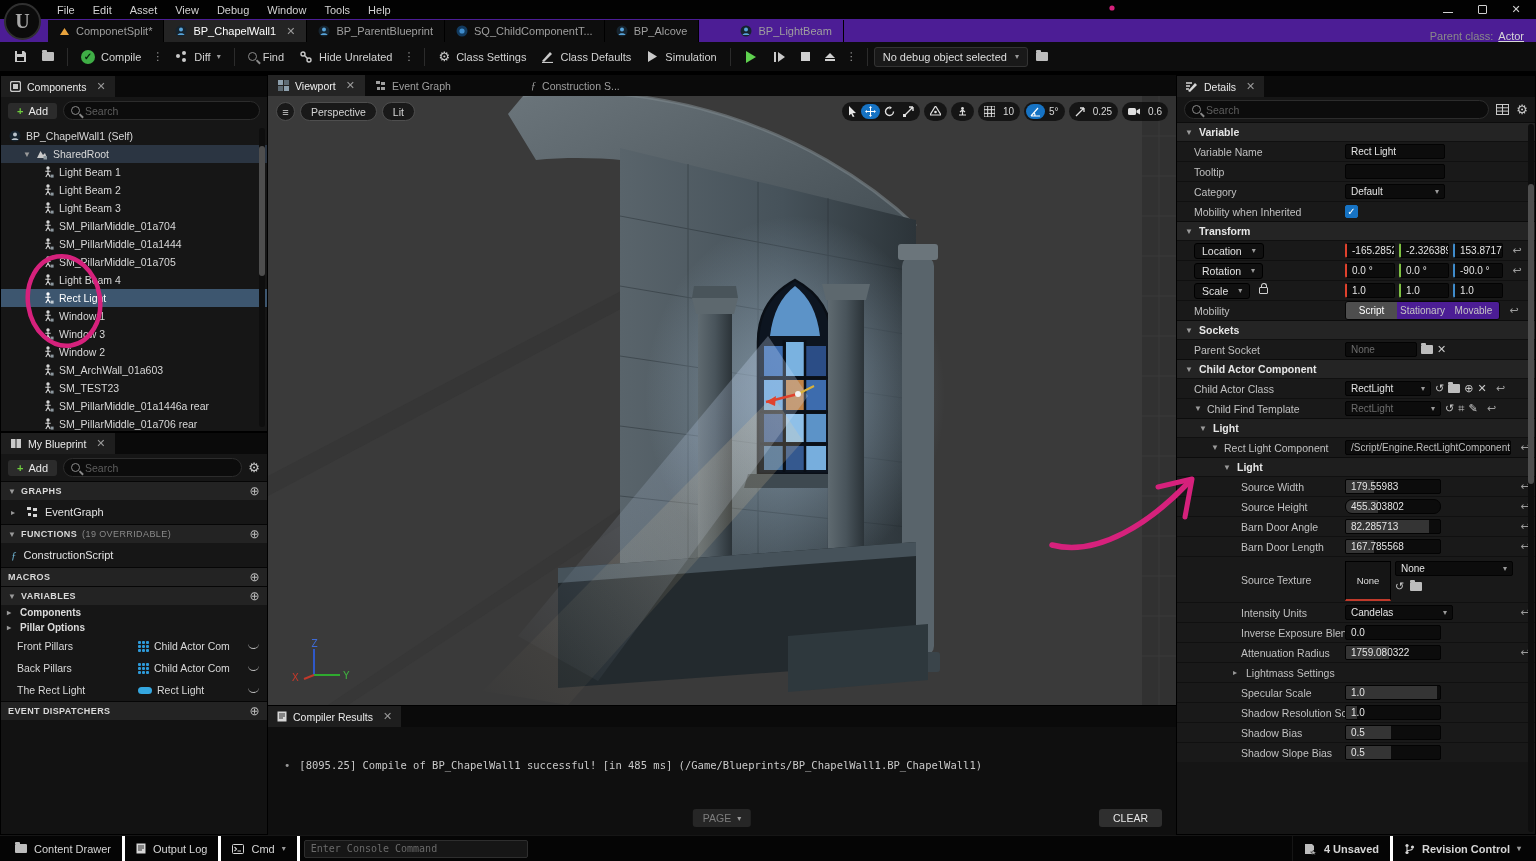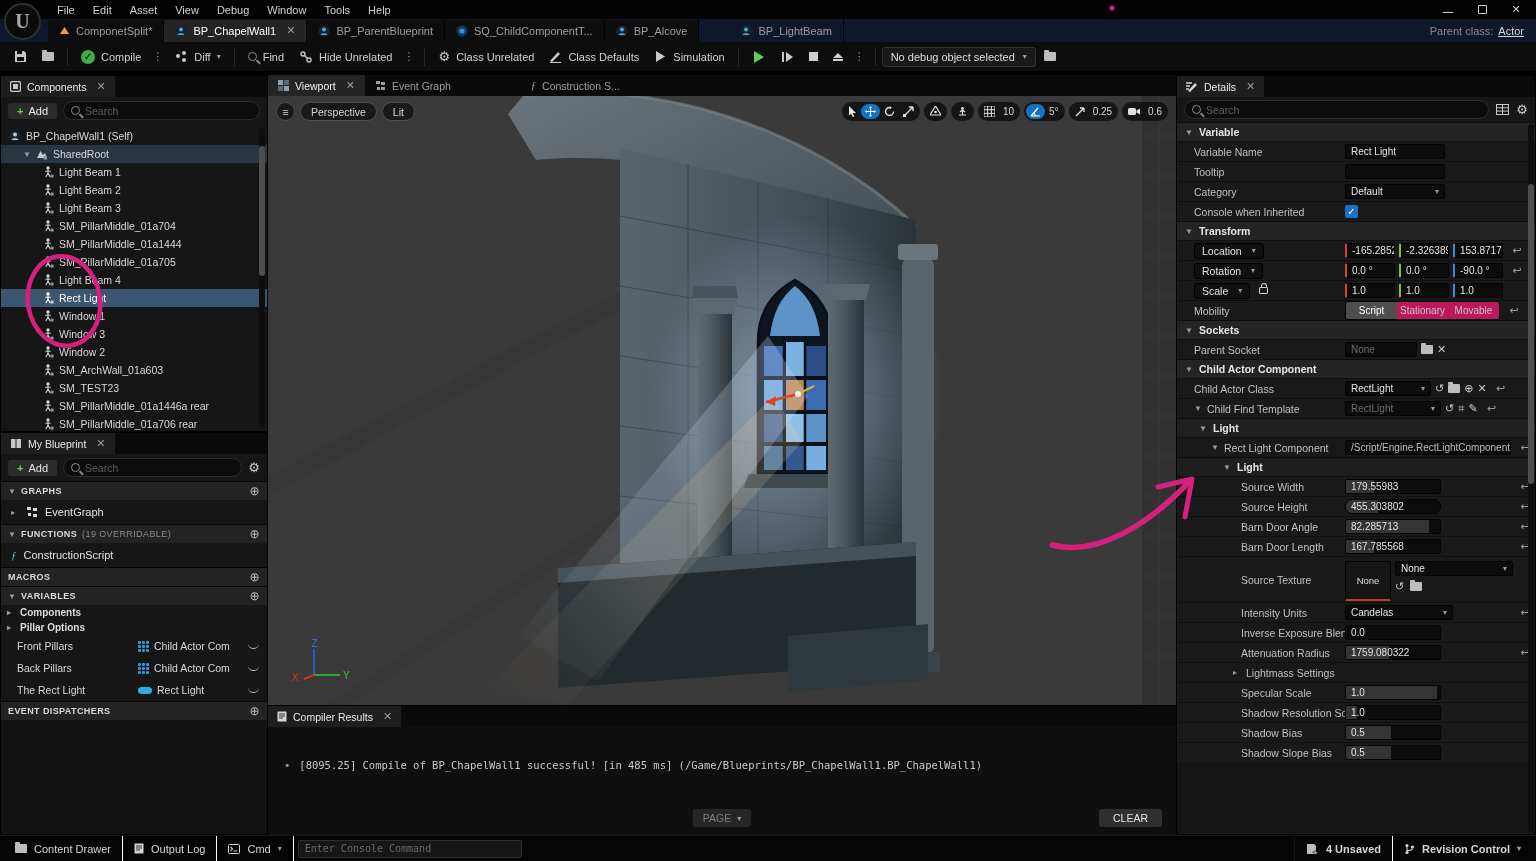--- a/index.html
+++ b/index.html
@@ -7,21 +7,21 @@
 body{background:#000;font-family:"Liberation Sans",sans-serif;font-size:11px;color:#cfcfcf;position:relative;}
 svg{display:block;}
 
 #logo{position:absolute;left:4px;top:3px;width:37px;height:37px;border-radius:50%;background:#0b0b0b;border:2px solid #303030;display:flex;align-items:center;justify-content:center;color:#a8a8a8;font:bold 20px "Liberation Serif",serif;z-index:6;}
 #menubar{position:absolute;left:0;top:0;right:0;height:19px;background:#020202;display:flex;align-items:center;padding-left:48px;z-index:5;}
 .menu-item{padding:0 9px;height:100%;display:flex;align-items:center;color:#d2d2d2;}
 #win-controls{margin-left:auto;display:flex;align-items:center;gap:22px;padding-right:14px;color:#cfcfcf;}
 .wc{width:12px;height:12px;display:flex;align-items:center;justify-content:center;}
 .wc-min{border-bottom:1.5px solid #cfcfcf;width:10px;height:6px;}
 .wc-max{border:1.5px solid #cfcfcf;width:9px;height:9px;border-radius:1px;}
-#tabbar{position:absolute;left:0;top:19px;right:0;height:23px;background:#0f172a;display:flex;align-items:center;padding-left:48px;z-index:5;}
+#tabbar{position:absolute;left:0;top:19px;right:0;height:23px;background:#4c1d95;display:flex;align-items:flex-end;padding-left:48px;z-index:5;}
 .doc-tab{height:22px;display:flex;align-items:center;gap:6px;padding:0 11px;background:#0d0d0d;color:#9f9f9f;border-right:1px solid #000;white-space:nowrap;}
 .doc-tab.active{background:#242424;color:#fff;}
 .doc-tab .tx{font-size:11px;}
 .tab-close{color:#9a9a9a;margin-left:4px;font-size:11px;}
 #parent-class{margin-left:auto;padding-right:12px;color:#8a8a8a;display:flex;gap:5px;align-items:center;}
 #parent-class b{color:#d6d6d6;font-weight:normal;text-decoration:underline;}
 #toolbar{position:absolute;left:0;top:42px;right:0;height:31px;background:#0d0d0d;border-bottom:2px solid #000;display:flex;align-items:center;gap:1px;padding:0 7px;z-index:5;}
 .tbtn{display:flex;align-items:center;gap:6px;padding:4px 7px;border-radius:3px;color:#d2d2d2;white-space:nowrap;}
 .tsep{width:1px;height:18px;background:#2b2b2b;margin:0 5px;}
 .tdots{color:#9a9a9a;padding:0 3px;letter-spacing:1px;}
@@ -106,32 +106,32 @@
 .fill{position:absolute;left:0;top:0;bottom:0;background:#343434;z-index:0;}
 .axis{width:50px;flex:none;}
 .ax-x{border-left:2px solid #e0422d;}
 .ax-y{border-left:2px solid #7ec141;}
 .ax-z{border-left:2px solid #3f8ccc;}
 .dd{justify-content:space-between;gap:8px;}
 .lbl-dd{background:#101010;border:1px solid #000;border-radius:3px;padding:1px 7px;display:inline-flex;gap:10px;align-items:center;color:#e2e2e2;}
 .cbx{width:13px;height:13px;border:1px solid #383838;background:#0c0c0c;border-radius:2px;display:flex;align-items:center;justify-content:center;font-size:10px;}
 .cbx.on{background:#1673c4;border-color:#1673c4;color:#fff;}
 .mobseg{display:flex;border-radius:3px;overflow:hidden;border:1px solid #060606;}
-.mseg{width:51px;height:17px;display:flex;align-items:center;justify-content:center;background:#be185d;color:#c4c4c4;font-size:10px;white-space:nowrap;overflow:hidden;}
+.mseg{width:51px;height:17px;display:flex;align-items:center;justify-content:center;background:#4c1d95;color:#c4c4c4;font-size:10px;white-space:nowrap;overflow:hidden;}
 .mseg.on{background:#4e4e4e;color:#fff;}
 .lock{width:9px;height:7px;border:1.5px solid #cfcfcf;border-radius:1px;position:relative;margin-left:4px;flex:none;}
 .lock::before{content:'';position:absolute;top:-5px;left:1px;width:4px;height:4px;border:1.5px solid #cfcfcf;border-bottom:none;border-radius:3px 3px 0 0;}
 .ico-sm{color:#c9c9c9;font-size:11px;flex:none;}
 .folder-ico{width:12px;height:9px;background:#bdbdbd;border-radius:1px;position:relative;flex:none;}
 .folder-ico::before{content:'';position:absolute;top:-2px;left:0;width:5px;height:2px;background:#bdbdbd;border-radius:1px 1px 0 0;}
 .thumb{width:46px;height:40px;background:#151515;border:1px solid #000;display:flex;align-items:center;justify-content:center;color:#dfdfdf;font-size:9.5px;border-bottom:2px solid #c03a2b;flex:none;}
 .gray{color:#6d6d6d;}
 
 #statusbar{position:absolute;left:0;bottom:0;width:1536px;height:26px;background:#050505;border-top:1px solid #161616;display:flex;align-items:center;padding:0 4px;z-index:5;}
-.sb-btn{display:flex;align-items:center;gap:7px;padding:0 11px;height:100%;color:#d6d6d6;border-right:1px solid #ffffff;}
+.sb-btn{display:flex;align-items:center;gap:7px;padding:0 11px;height:100%;color:#d6d6d6;border-right:3px solid #ffffff;}
 #console-input{width:224px;height:18px;background:#161616;border:1px solid #2e2e2e;border-radius:2px;color:#bbb;font-family:"DejaVu Sans Mono",monospace;font-size:10px;padding:0 6px;outline:none;margin-left:4px;}
 #console-input::placeholder{color:#6a6a6a;}
 #sb-right{margin-left:auto;display:flex;align-items:center;height:100%;font-weight:bold;}
 
 #annot{position:absolute;left:0;top:0;width:1536px;height:861px;z-index:50;pointer-events:none;}
 </style>
 </head>
 <body>
 
 <div id="logo">U</div>
@@ -242,21 +242,21 @@
         <circle cx="4" cy="3" r="2" fill="none" stroke="#c9c9c9" stroke-width="1.4"></circle>
         <circle cx="10" cy="9" r="2" fill="none" stroke="#c9c9c9" stroke-width="1.4"></circle>
         <path d="M5.5 4.5 L8.5 7.5" stroke="#c9c9c9" stroke-width="1.4"></path>
       </svg>
       <span>Hide Unrelated</span>
     </span>
   <span class="tdots">⋮</span>
   <span class="tsep"></span>
   <span class="tbtn">
       <span class="gear-glyph">⚙</span>
-      <span>Class Unrelated</span>
+      <span>Class Settings</span>
     </span>
   <span class="tbtn">
       <svg width="13" height="13" viewBox="0 0 13 13">
         <path d="M1 11 L9 2 L11 4 L3 12 Z" fill="#c9c9c9"></path>
         <path d="M1 12.5 H12" stroke="#c9c9c9" stroke-width="1.2"></path>
       </svg>
       <span>Class Defaults</span>
     </span>
   <span class="tbtn">
       <svg width="13" height="13" viewBox="0 0 13 13">
@@ -864,21 +864,21 @@
     <div class="drow">
       <span class="dlabel">Category</span>
       <span class="dval">
           <span class="fld dd" style="width:100px;">
             <span class="ftx">Default</span>
             <span class="chev">▾</span>
           </span>
         </span>
     </div>
     <div class="drow">
-      <span class="dlabel">Console when Inherited</span>
+      <span class="dlabel">Mobility when Inherited</span>
       <span class="dval">
           <span class="cbx on">✓</span>
         </span>
     </div>
     <div class="cat">
         <span class="exp">▼</span>
         <span>Transform</span>
       </div>
     <div class="drow">
       <span class="dlabel">

